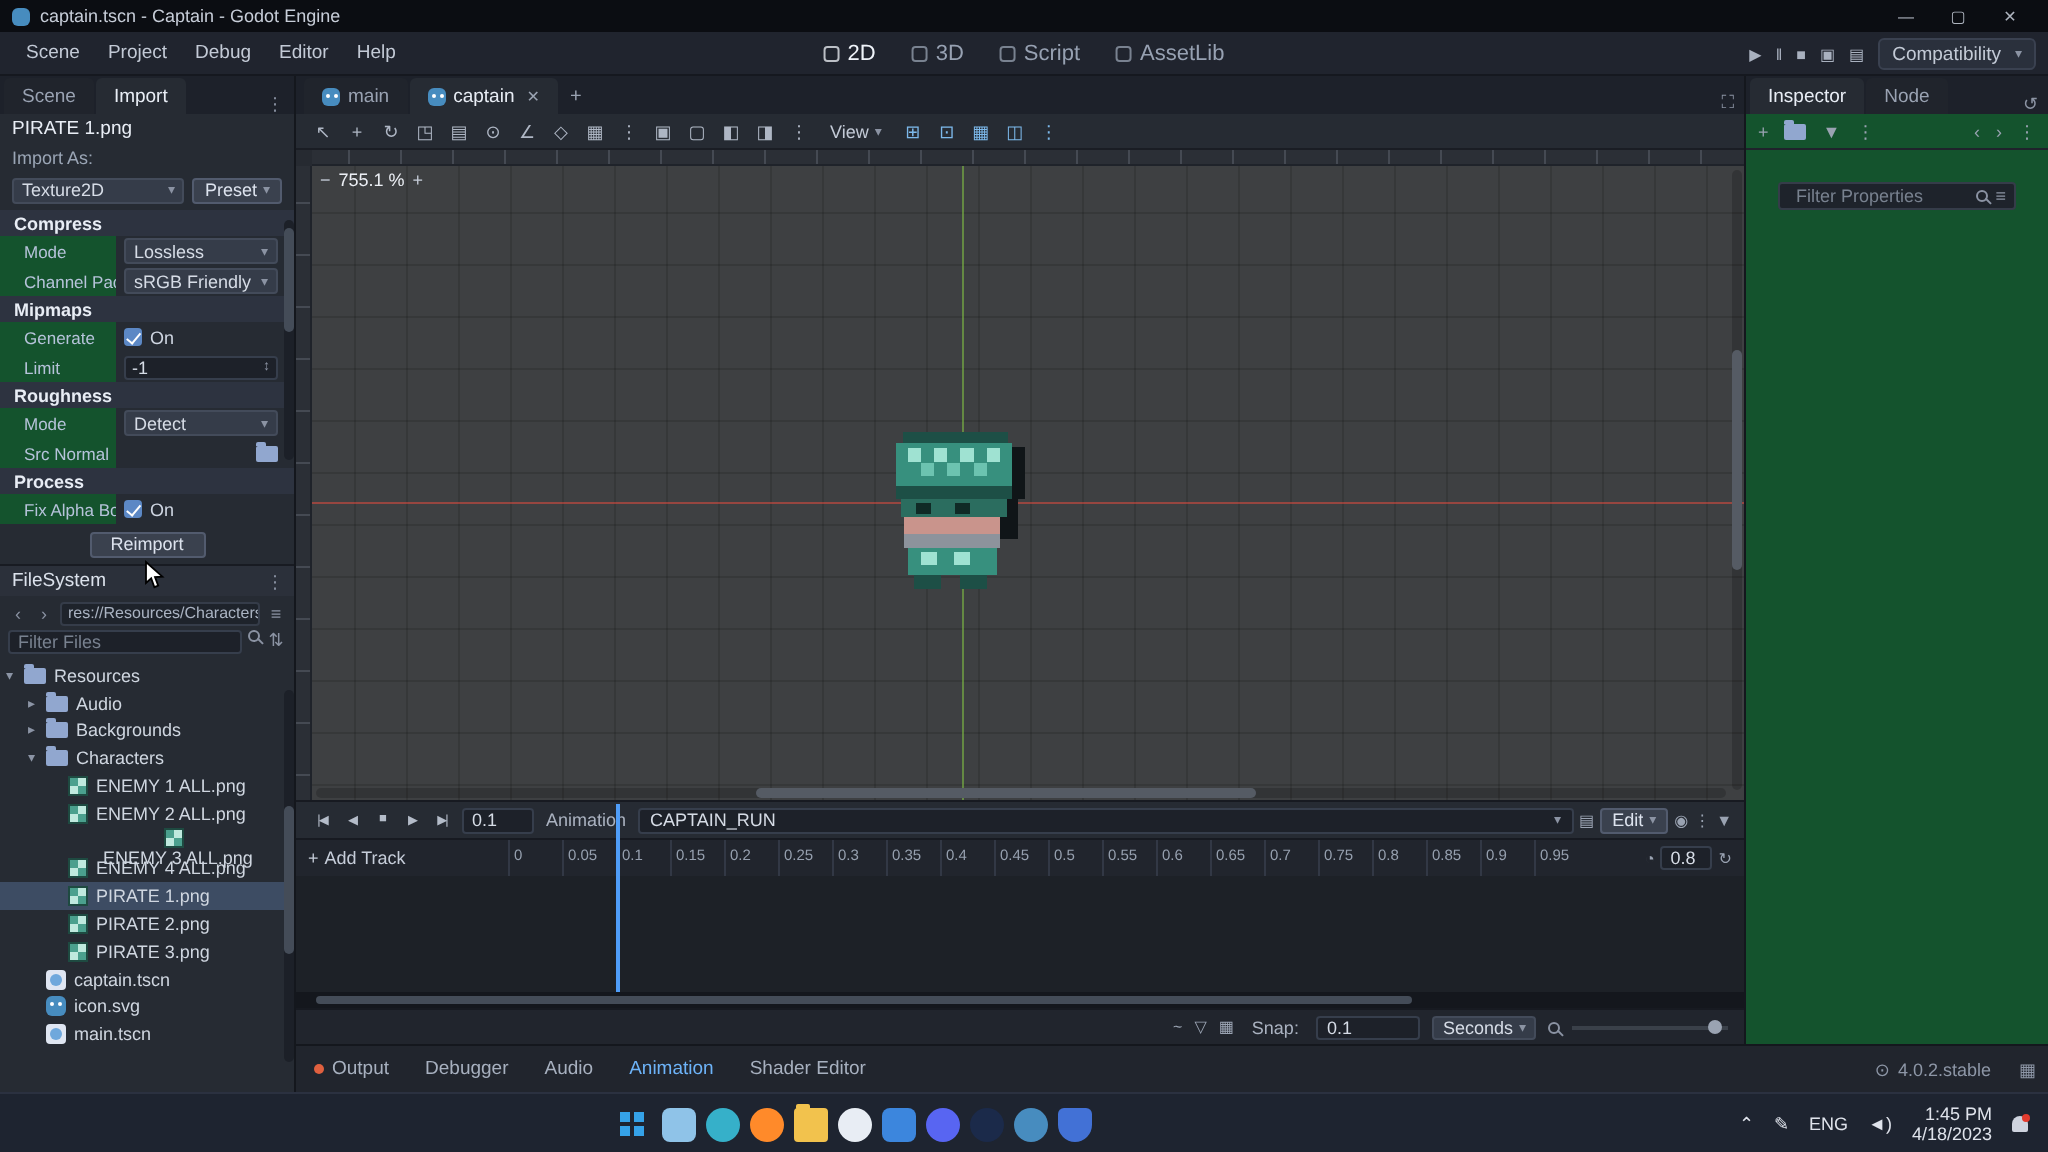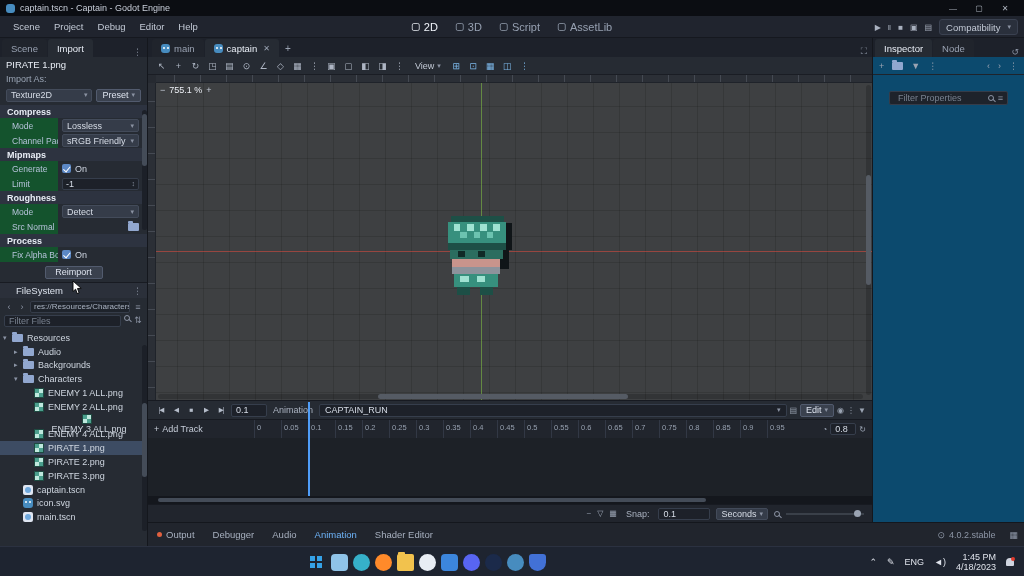--- a/index.html
+++ b/index.html
@@ -53,21 +53,21 @@
   .plabel{width:58px;height:100%;display:flex;align-items:center;padding-left:12px;font-size:8.5px;color:#b6c3da;background:#14532d;overflow:hidden;white-space:nowrap}
   .pval{flex:1;display:flex;align-items:center;gap:4px;padding:0 8px 0 4px}
   .pval .dd{flex:1}
   .onlbl{font-size:9px;color:#cfd6e2}
   .spin{flex:1;display:flex;align-items:center;justify-content:space-between;background:#1d2129;border:1px solid #363e4c;border-radius:2px;height:12px;padding:0 3px;font-size:9px;color:#d6dce6}
   .spin .ar{font-size:7px;color:#8b93a3}
   .reimport-row{height:20px;display:flex;align-items:center;justify-content:center}
   .fold{width:11px;height:8px;background:#91a7cf;border-radius:1px;position:relative;display:inline-block;flex:none}
   .fold::before{content:'';position:absolute;top:-2px;left:0;width:5px;height:2px;background:#91a7cf;border-radius:1px 1px 0 0}
 
-  .fs-head{height:16px;display:flex;align-items:center;padding-left:16px;font-size:9.5px;color:#dce2ec;background:#2b303a;border-top:1px solid #181b22}
+  .fs-head{height:16px;display:flex;align-items:center;padding-left:6px;font-size:9.5px;color:#dce2ec;background:#2b303a;border-top:1px solid #181b22}
   .fs-nav{height:17px;display:flex;align-items:center;gap:3px;padding:0 4px}
   .nav-ar{font-size:9px;color:#8b93a3;width:10px;text-align:center}
   .fs-path{flex:1;height:12px;background:#1e232b;border:1px solid #353c49;border-radius:2px;font-size:8px;color:#aab3c2;display:flex;align-items:center;padding:0 3px;overflow:hidden;white-space:nowrap}
   .fs-filter{height:16px;display:flex;align-items:flex-start;gap:3px;padding:0 4px}
   .fs-filter input{flex:1;height:12px;width:20px;display:flex}
   .fs-tree{position:relative;flex:1;overflow:hidden}
   .fs-row{display:flex;align-items:center;height:13.8px;font-size:9px;color:#cfd6e0;white-space:nowrap}
   .fs-row.selected{background:#3d4c63}
   .fs-arrow{width:9px;font-size:7px;color:#8b94a5;flex:none}
   .fs-ic{margin-right:4px;flex:none}
@@ -117,21 +117,21 @@
   .tracks{height:58px;background:#1d2127}
   .playhead{position:absolute;left:160px;top:2px;width:2px;height:94px;background:#4f9df8;z-index:4}
   .anim-hscroll{position:relative;height:8px;background:#14171d}
   .anim-hscroll .sb-thumb{left:10px;top:2px;width:548px;height:4px}
   .anim-controls{height:18px;background:#21252d;border-top:1px solid #171a21;display:flex;align-items:center;justify-content:flex-end;gap:6px;padding-right:8px}
   .ac-ico{font-size:8px;color:#9aa3b2}
   .slider{width:78px;height:2px;background:#3a4049;position:relative}
   .slider-thumb{position:absolute;left:68px;top:-3px;width:7px;height:7px;border-radius:50%;background:#9aa3b2}
 
   
-  #right-dock{left:872px;top:38px;width:152px;height:484px;background:#0c4a6e;border-left:1px solid #14171d;display:flex;flex-direction:column}
+  #right-dock{left:872px;top:38px;width:152px;height:484px;background:#14532d;border-left:1px solid #14171d;display:flex;flex-direction:column}
   .insp-toolbar{height:18px;display:flex;align-items:center;gap:8px;padding:0 6px;border-bottom:1px solid #1f232b;font-size:9px;color:#9aa3b2}
   .insp-right{margin-left:auto;display:flex;gap:8px}
   .insp-search{margin:16px;height:14px;background:#1e232b;border:1px solid #353c49;border-radius:2px;display:flex;align-items:center;gap:4px;padding:0 4px}
   .insp-search input{flex:1;background:transparent;border:none;height:12px;width:20px}
 
   
   #bottombar{left:148px;top:522px;width:876px;height:24px;background:#21252d;border-top:1px solid #14171d;display:flex;align-items:center;font-size:9.5px}
   .bpanel{display:flex;align-items:center;gap:4px;padding:0 9px;color:#a7b0bf;height:100%}
   .bpanel.active{color:#6db3f8}
   .panel-dot{display:none;width:5px;height:5px;border-radius:50%;background:#e0603f}

